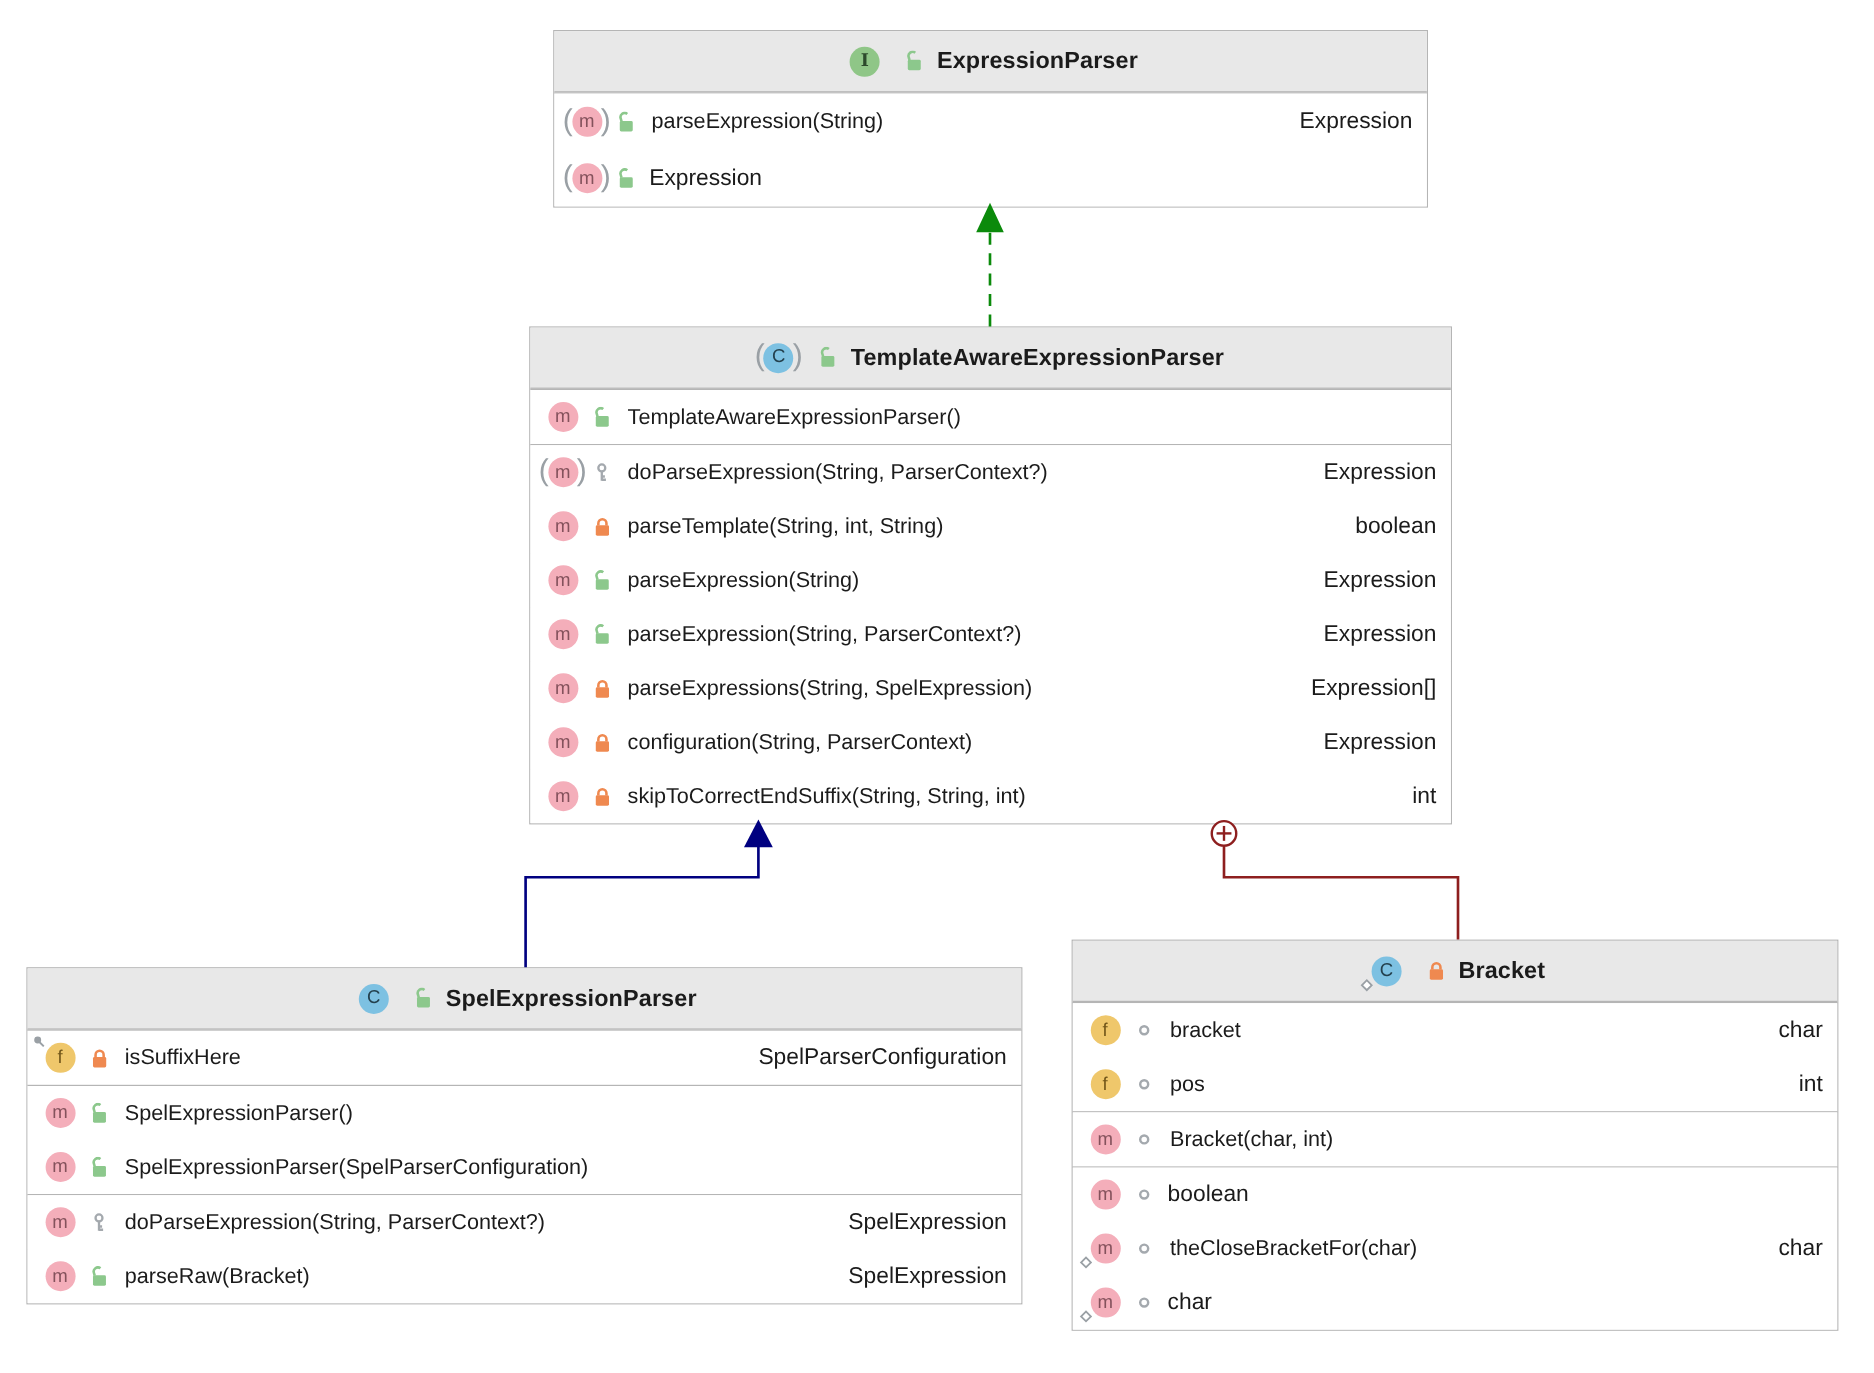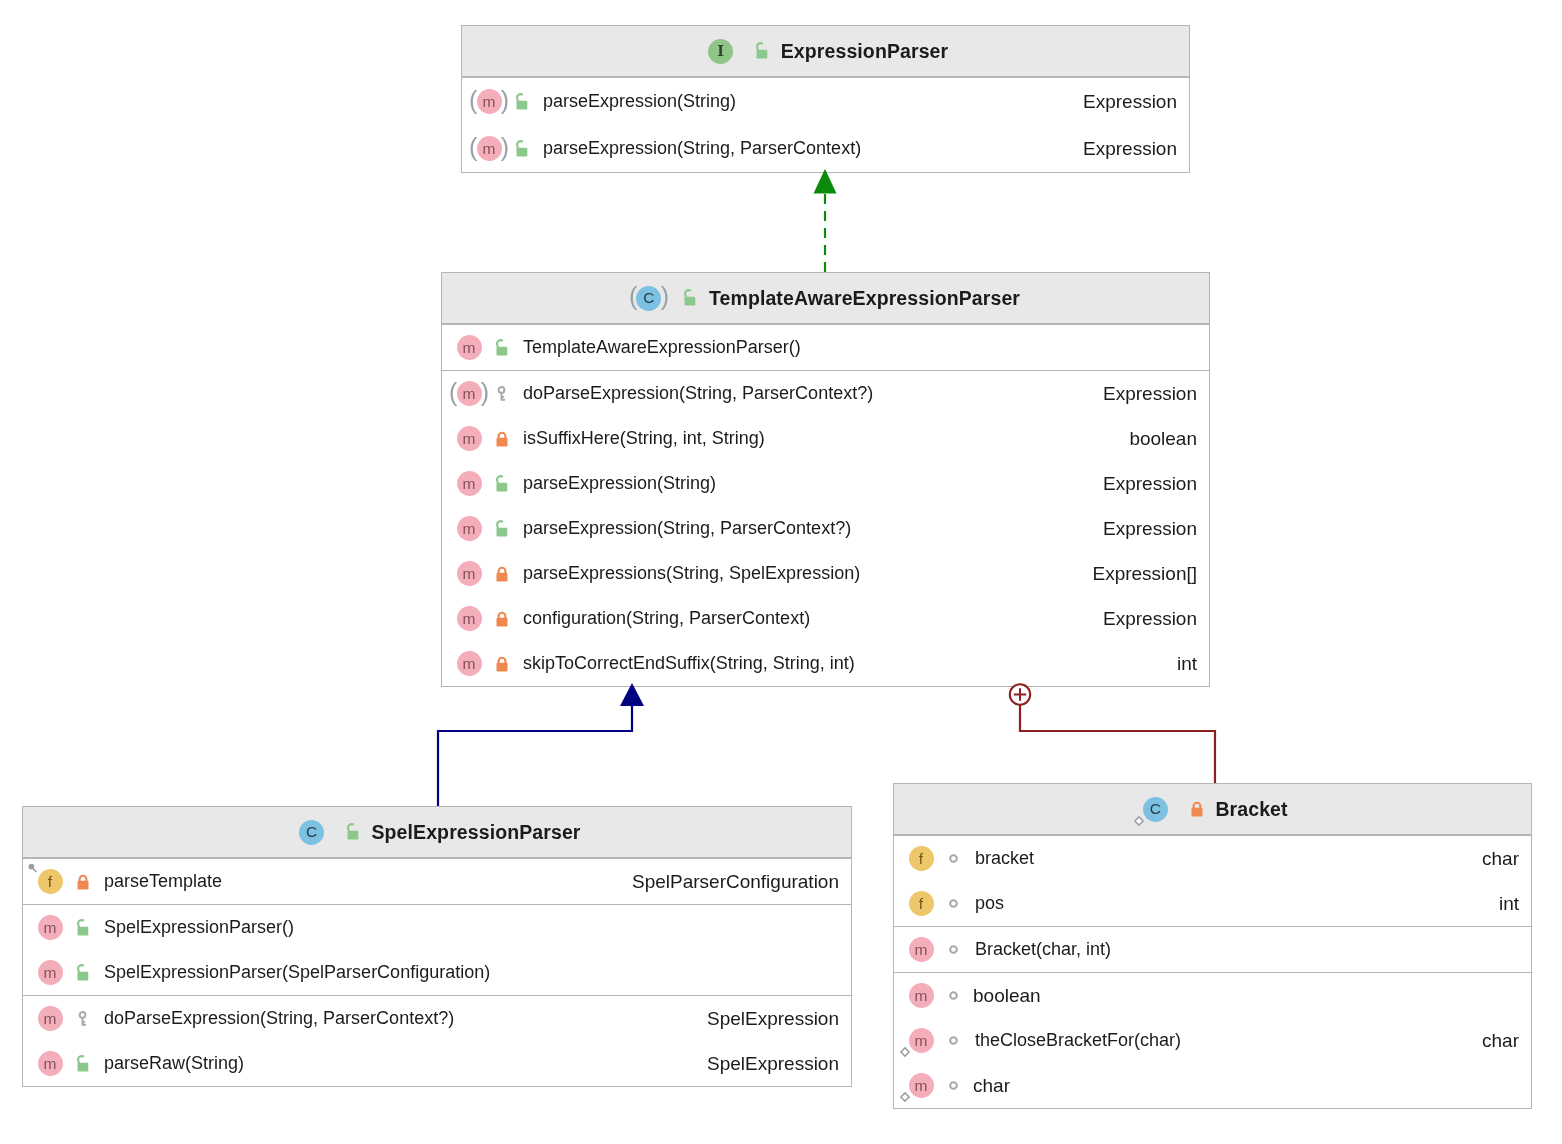--- a/index.html
+++ b/index.html
@@ -64,21 +64,20 @@
             <span class="paren pl">(</span>
             <span class="mcirc" style="background:#F4AEBA;color:#84525C">m</span>
             <span class="paren pr">)</span>
           </span>
           <span class="viz">
             <svg width="18" height="18" viewBox="0 0 16 16">
               <path d="M4.4 7.2 V5.2 A3.1 3.1 0 0 1 10 3.1" fill="none" stroke="#8CC88C" stroke-width="1.9" transform="rotate(-16 4.4 7.2)"></path>
               <rect x="3.1" y="6.9" width="9.6" height="7.8" rx="1.1" fill="#8CC88C"></rect>
             </svg>
           </span>
-          <span class="mlabel">parseExpression(String, ParserContext)</span>
           <span class="mtype">Expression</span>
         </div>
       </div>
     </div>
     <div class="classbox" style="left:441px;top:272px;width:769px;">
       <div class="classheader">
         <span class="micon-wrap">
           <span class="paren pl">(</span>
           <span class="mcirc " style="background:#7DC1E2;color:#24414E">C</span>
           <span class="paren pr">)</span>
@@ -127,21 +126,21 @@
         <div class="mrow" style="height:45px;">
           <span class="micon-wrap">
             <span class="mcirc" style="background:#F4AEBA;color:#84525C">m</span>
           </span>
           <span class="viz">
             <svg width="18" height="18" viewBox="0 0 16 16">
               <path d="M5 7 V5.4 A3 3 0 0 1 11 5.4 V7" fill="none" stroke="#EF8950" stroke-width="1.9"></path>
               <rect x="3.1" y="6.9" width="9.8" height="7.8" rx="1.1" fill="#EF8950"></rect>
             </svg>
           </span>
-          <span class="mlabel">isSuffixHere(String, int, String)</span>
+          <span class="mlabel">parseTemplate(String, int, String)</span>
           <span class="mtype">boolean</span>
         </div>
         <div class="mrow" style="height:45px;">
           <span class="micon-wrap">
             <span class="mcirc" style="background:#F4AEBA;color:#84525C">m</span>
           </span>
           <span class="viz">
             <svg width="18" height="18" viewBox="0 0 16 16">
               <path d="M4.4 7.2 V5.2 A3.1 3.1 0 0 1 10 3.1" fill="none" stroke="#8CC88C" stroke-width="1.9" transform="rotate(-16 4.4 7.2)"></path>
               <rect x="3.1" y="6.9" width="9.6" height="7.8" rx="1.1" fill="#8CC88C"></rect>
@@ -225,21 +224,21 @@
               <line x1="9.5" y1="10" x2="5" y2="5.5" stroke="#9AA0A5" stroke-width="1.6"></line>
               <circle cx="4.4" cy="4.6" r="2.9" fill="#9AA0A5"></circle>
             </svg>
           </span>
           <span class="viz">
             <svg width="18" height="18" viewBox="0 0 16 16">
               <path d="M5 7 V5.4 A3 3 0 0 1 11 5.4 V7" fill="none" stroke="#EF8950" stroke-width="1.9"></path>
               <rect x="3.1" y="6.9" width="9.8" height="7.8" rx="1.1" fill="#EF8950"></rect>
             </svg>
           </span>
-          <span class="mlabel">parseTemplate</span>
+          <span class="mlabel">isSuffixHere</span>
           <span class="mtype">SpelParserConfiguration</span>
         </div>
       </div>
       <div class="section">
         <div class="mrow" style="height:45px;">
           <span class="micon-wrap">
             <span class="mcirc" style="background:#F4AEBA;color:#84525C">m</span>
           </span>
           <span class="viz">
             <svg width="18" height="18" viewBox="0 0 16 16">
@@ -283,21 +282,21 @@
         <div class="mrow" style="height:45px;">
           <span class="micon-wrap">
             <span class="mcirc" style="background:#F4AEBA;color:#84525C">m</span>
           </span>
           <span class="viz">
             <svg width="18" height="18" viewBox="0 0 16 16">
               <path d="M4.4 7.2 V5.2 A3.1 3.1 0 0 1 10 3.1" fill="none" stroke="#8CC88C" stroke-width="1.9" transform="rotate(-16 4.4 7.2)"></path>
               <rect x="3.1" y="6.9" width="9.6" height="7.8" rx="1.1" fill="#8CC88C"></rect>
             </svg>
           </span>
-          <span class="mlabel">parseRaw(String)</span>
+          <span class="mlabel">parseRaw(Bracket)</span>
           <span class="mtype">SpelExpression</span>
         </div>
       </div>
     </div>
     <div class="classbox" style="left:893px;top:783px;width:639px;">
       <div class="classheader">
         <span class="micon-wrap">
           <span class="mcirc " style="background:#7DC1E2;color:#24414E">C</span>
           <svg class="diamond" width="12" height="12" viewBox="0 0 12 12">
             <rect x="3.1" y="3.1" width="5.8" height="5.8" transform="rotate(45 6 6)" fill="#ffffff" stroke="#9AA0A5" stroke-width="1.5"></rect>

